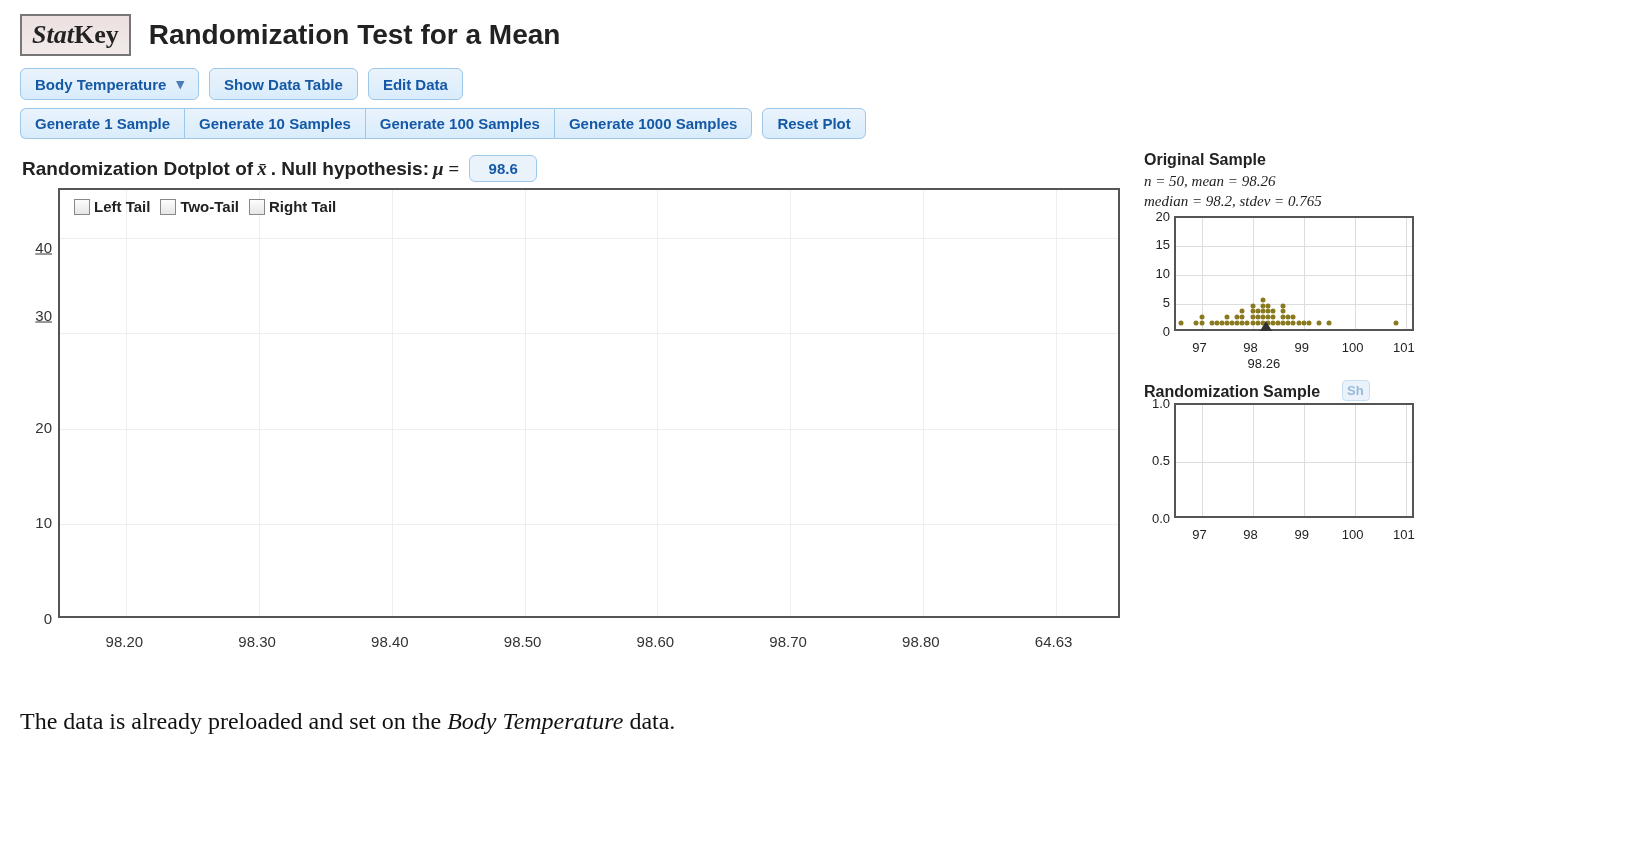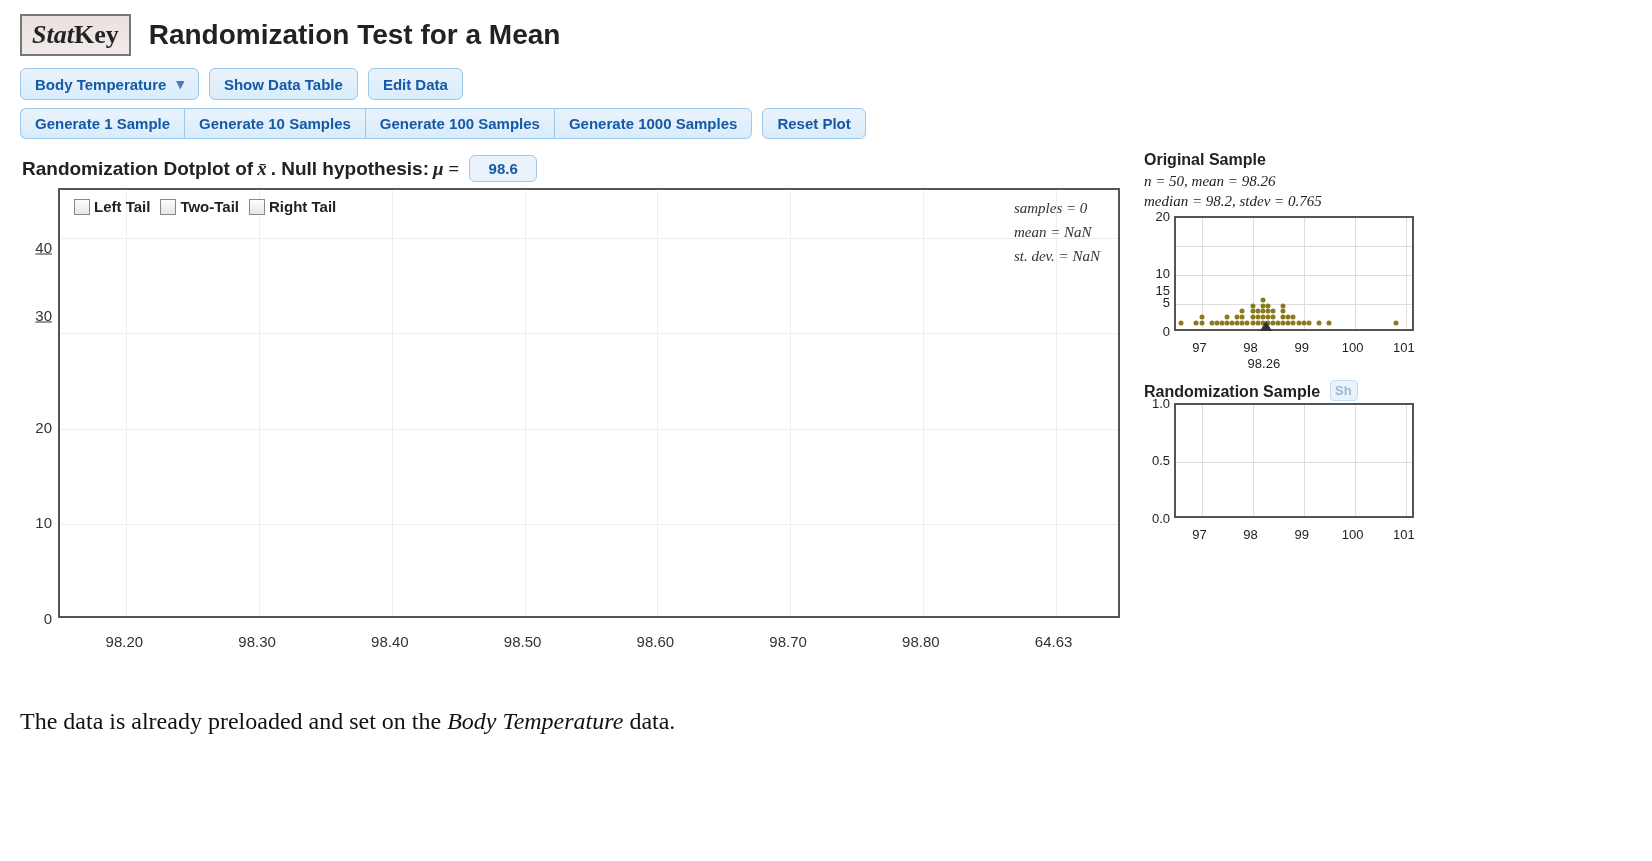--- a/index.html
+++ b/index.html
@@ -35,21 +35,21 @@
   .mini-plot{position:relative;width:270px;height:145px;margin-bottom:18px;}
   .mini-axes{position:absolute;left:30px;top:0;right:0;bottom:30px;border:2px solid #555;background:#fff;}
   .mini-ytick{position:absolute;left:0;width:26px;text-align:right;font-size:13px;transform:translateY(-50%);}
   .mini-xtick{position:absolute;bottom:6px;font-size:13px;transform:translateX(-50%);}
   .mini-grid-v{position:absolute;top:0;bottom:0;width:1px;background:#ddd;}
   .mini-grid-h{position:absolute;left:0;right:0;height:1px;background:#ddd;}
   .dot{position:absolute;width:5px;height:5px;border-radius:50%;background:#8a7a1f;transform:translate(-50%,50%);}
   .mean-marker{position:absolute;bottom:-2px;transform:translateX(-50%);}
   .mean-marker .tri{width:0;height:0;border-left:6px solid transparent;border-right:6px solid transparent;border-bottom:10px solid #333;}
   .mean-label{position:absolute;bottom:-24px;font-size:13px;transform:translateX(-50%);}
-  .rand-header{display:flex;align-items:center;gap:10px;}
+  .rand-header{display:flex;align-items:center;gap:22px;}
   .tiny-btn{background:#eaf3fc;border:1px solid #c7ddf0;border-radius:4px;color:#9ab9d6;font-weight:700;font-size:13px;padding:2px 4px;cursor:default;overflow:hidden;width:18px;}
   .caption{margin-top:50px;font-family:Georgia,'Times New Roman',serif;font-size:24px;color:#111;}
   .caption .i{font-style:italic;}
 </style>
 </head>
 <body>
 
 <div class="header">
   <div class="logo">
     <i>Stat</i><span>Key</span>
@@ -93,25 +93,20 @@
             <span>Left Tail</span>
           </label>
         <label>
             <span class="cbx"></span>
             <span>Two-Tail</span>
           </label>
         <label>
             <span class="cbx"></span>
             <span>Right Tail</span>
           </label>
-      </div>
-      <div class="stats-box">
-        <div>samples = 0</div>
-        <div>mean = NaN</div>
-        <div>st. dev. = NaN</div>
       </div>
       <div class="dotplot-axes" id="main-axes">
           <div class="gridline-h" style="top: 334.444px;"></div>
           <div class="gridline-h" style="top: 238.889px;"></div>
           <div class="gridline-h" style="top: 143.333px;"></div>
           <div class="gridline-h" style="top: 47.7778px;"></div>
           <div class="gridline-v" style="left: 66.375px;"></div>
           <div class="gridline-v" style="left: 199.125px;"></div>
           <div class="gridline-v" style="left: 331.875px;"></div>
           <div class="gridline-v" style="left: 464.625px;"></div>
@@ -206,21 +201,21 @@
           <div class="dot" style="left: 219.574px; bottom: 5.75px; position: absolute;"></div>
           <div class="mean-marker" style="left: 89.8723px;">
             <div class="tri"></div>
           </div>
         </div>
       <div id="orig-yticks"></div>
       <div id="orig-xticks"></div>
     <div class="mini-ytick" style="top: 115px;">0</div>
         <div class="mini-ytick" style="top: 86.25px;">5</div>
         <div class="mini-ytick" style="top: 57.5px;">10</div>
-        <div class="mini-ytick" style="top: 28.75px; margin-top: 46px;">15</div>
+        <div class="mini-ytick" style="top: 28.75px;">15</div>
         <div class="mini-ytick" style="top: 0px;">20</div>
         <div class="mini-xtick" style="left: 55.5319px;">97</div>
         <div class="mini-xtick" style="left: 106.596px;">98</div>
         <div class="mini-xtick" style="left: 157.66px;">99</div>
         <div class="mini-xtick" style="left: 208.723px;">100</div>
         <div class="mini-xtick" style="left: 259.787px;">101</div>
         <div class="mean-label" style="left: 119.872px; bottom: -10px;">98.26</div>
       </div>
 
     <div class="rand-header">

